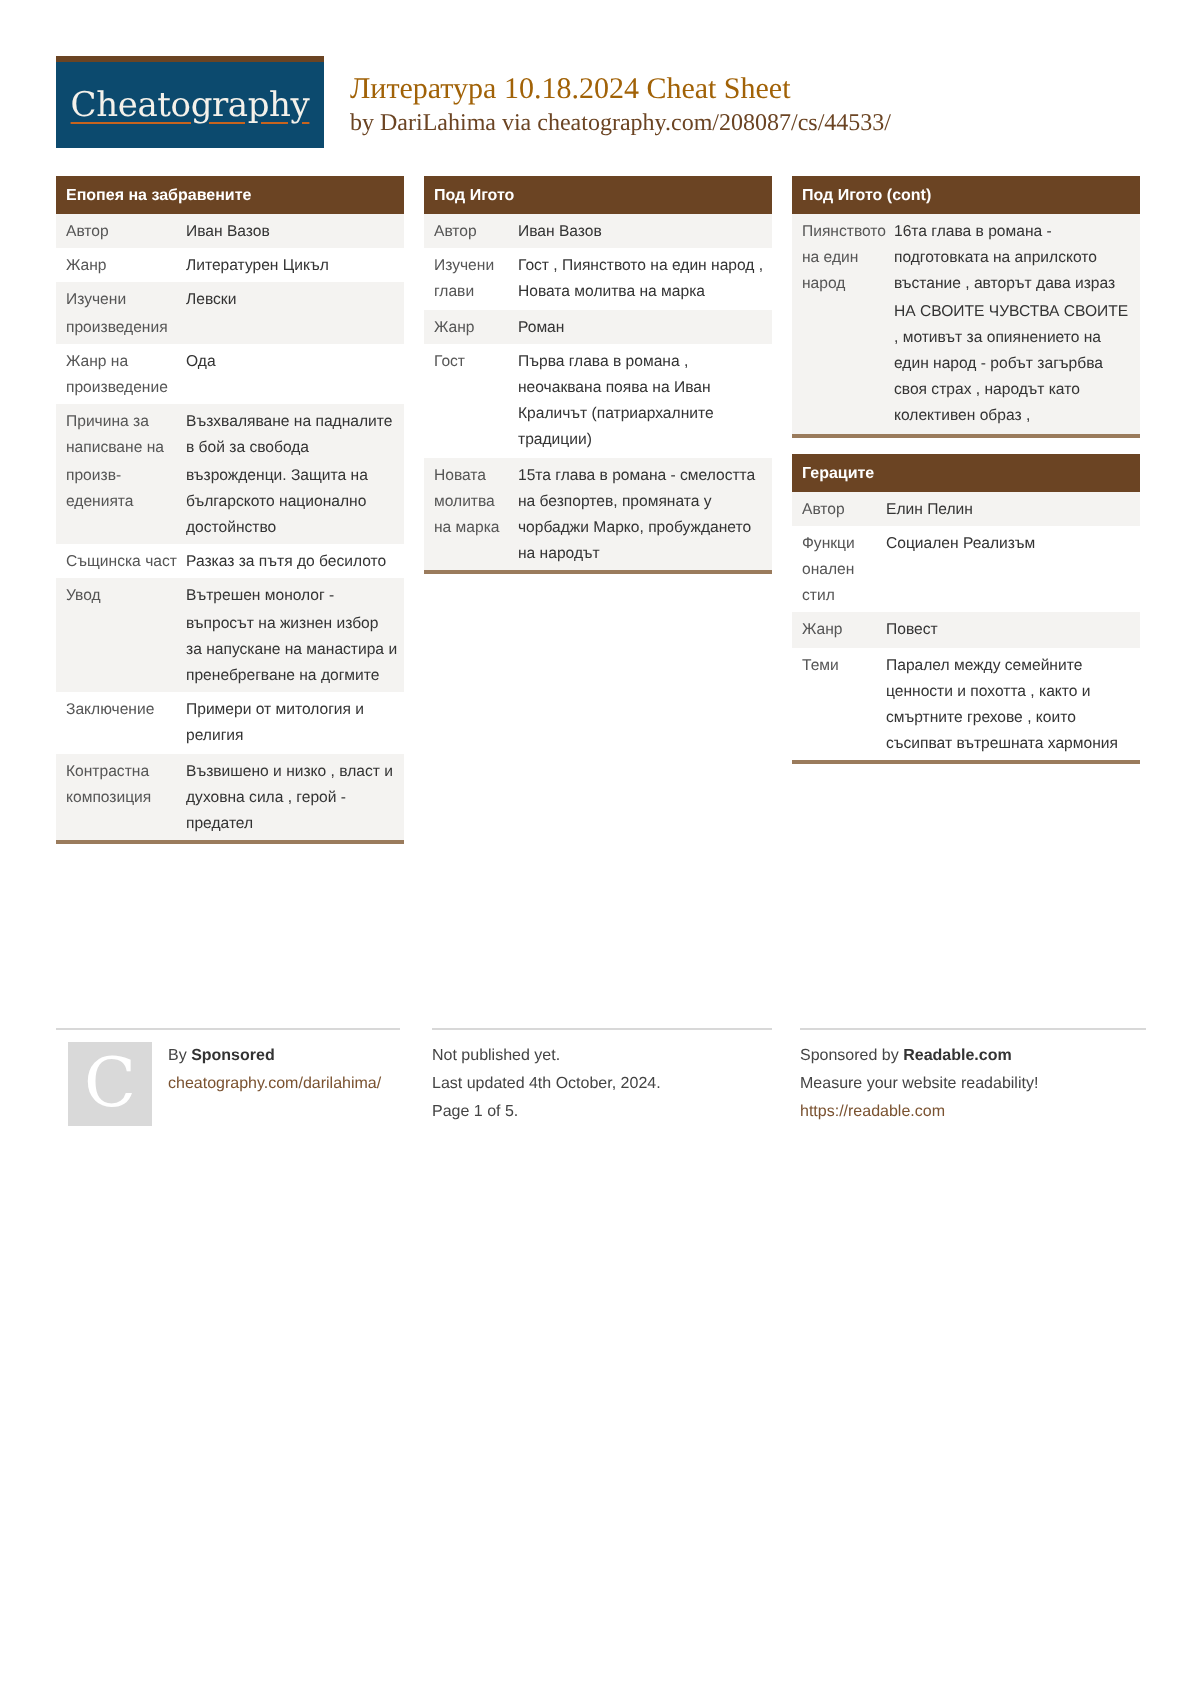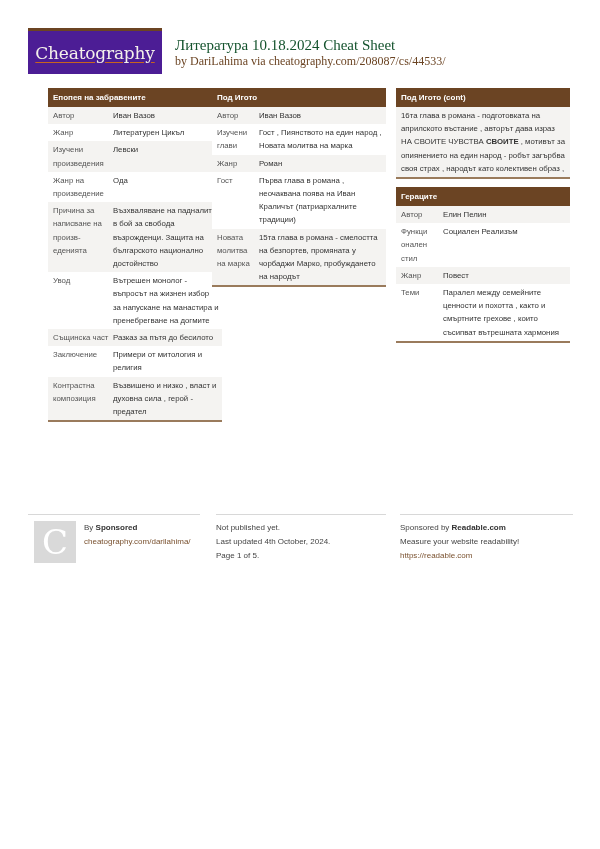--- a/index.html
+++ b/index.html
@@ -1,52 +1,52 @@
 <!DOCTYPE html>
 <html><head>
 <meta charset="utf-8">
 <style>
   * { box-sizing: border-box; margin: 0; padding: 0; }
   html, body { width: 600px; height: 849px; background: #ffffff; overflow: hidden; }
   body { position: relative; font-family: "Liberation Sans", sans-serif; color: #333; }
 
   .logo {
     position: absolute; left: 28px; top: 28px; width: 134px; height: 46px;
-    background: #4c1d95; border-top: 3px solid #6b4423;
+    background: #0c4a6e; border-top: 3px solid #6b4423;
     display: flex; align-items: center; justify-content: center;
   }
   .logo-text {
     font-family: "DejaVu Serif", serif; font-size: 17px; color: #f4f1ea;
     text-decoration: underline; text-decoration-color: #c8641e; text-underline-offset: 3px;
     letter-spacing: -0.2px;
   }
   .title-block { position: absolute; left: 175px; top: 36px; }
-  .title { font-family: "Liberation Serif", serif; font-size: 15px; color: #14532d; line-height: 18px; }
+  .title { font-family: "Liberation Serif", serif; font-size: 15px; color: #a16207; line-height: 18px; }
   .subtitle { font-family: "Liberation Serif", serif; font-size: 12px; color: #6b4423; line-height: 14px; }
 
   .col { position: absolute; top: 88px; width: 174px; }
-  .col1 { left: 28px; margin-left: 20px; }
+  .col1 { left: 28px; }
   .col2 { left: 212px; }
   .col3 { left: 396px; }
 
   .section { margin-bottom: 8px; border-bottom: 2px solid #9a7b5c; }
   .section-head {
     background: #6b4423; color: #ffffff; font-size: 8px; font-weight: bold;
     padding: 0 5px; height: 19px; line-height: 19px;
   }
   .row { display: flex; font-size: 7.8px; line-height: 13.2px; padding: 2px 3px 2px 5px; }
   .row:nth-child(odd) { background: #f4f3f1; }
   .row:nth-child(even) { background: #ffffff; }
   .row .k { color: #555; flex: 0 0 auto; padding-right: 4px; }
   .row .v { color: #333; flex: 1; }
   .col1 .k { width: 60px; }
   .col2 .k { width: 42px; }
   .col3 .k { width: 42px; }
   .col3 .s1 .k { width: 46px; }
-  .strong { font-weight: bold; }
+  .strong { font-weight: normal; }
 
   .footer { position: absolute; top: 514px; left: 28px; width: 545px; height: 60px; }
   .fcol { position: absolute; top: 0; border-top: 1px solid #d8d8d8; padding-top: 6px; font-size: 8px; line-height: 14px; color: #444; }
   .f1 { left: 0; width: 172px; }
   .f2 { left: 188px; width: 170px; }
   .f3 { left: 372px; width: 173px; }
   .avatar {
     position: absolute; left: 6px; top: 6px; width: 42px; height: 42px; background: #d9d9d9;
     color: #fff; font-family: "DejaVu Serif", serif; font-size: 34px; line-height: 42px; text-align: center;
   }
@@ -83,26 +83,26 @@
         </div>
       <div class="row">
           <span class="k">Жанр на произв­едение</span>
           <span class="v">Ода</span>
         </div>
       <div class="row">
           <span class="k">Причина за написване на произв­еденията</span>
           <span class="v">Възхваляване на падналите в бой за свобода възрожденци. Защита на българското национално достойнство</span>
         </div>
       <div class="row">
+          <span class="k">Същинска част</span>
+          <span class="v">Разказ за пътя до бесилото</span>
+        </div>
+      <div class="row">
           <span class="k">Увод</span>
           <span class="v">Вътрешен монолог - въпросът на жизнен избор за напускане на манастира и пренеб­регване на догмите</span>
-        </div>
-      <div class="row">
-          <span class="k">Същинска част</span>
-          <span class="v">Разказ за пътя до бесилото</span>
         </div>
       <div class="row">
           <span class="k">Заключение</span>
           <span class="v">Примери от митология и религия</span>
         </div>
       <div class="row">
           <span class="k">Контрастна композиция</span>
           <span class="v">Възвишено и низко , власт и духовна сила , герой - предател</span>
         </div>
     </div>
@@ -135,20 +135,21 @@
         </div>
     </div>
   </div>
 </div>
 
 <div class="col col3">
   <div class="section s1">
     <div class="section-head">Под Игото (cont)</div>
     <div class="rows">
       <div class="row">
+        <span class="k">Пиянството на един народ</span>
         <span class="v"><span>16та глава в романа - подготовката на априлското въстание , авторът дава израз НА СВОИТЕ ЧУВСТВА </span><span class="strong">СВОИТЕ</span><span> , мотивът за опиянението на един народ - робът загърбва своя страх , народът като колективен образ ,</span></span>
       </div>
     </div>
   </div>
   <div class="section">
     <div class="section-head">Гераците</div>
     <div class="rows">
       <div class="row">
           <span class="k">Автор</span>
           <span class="v">Елин Пелин</span>

